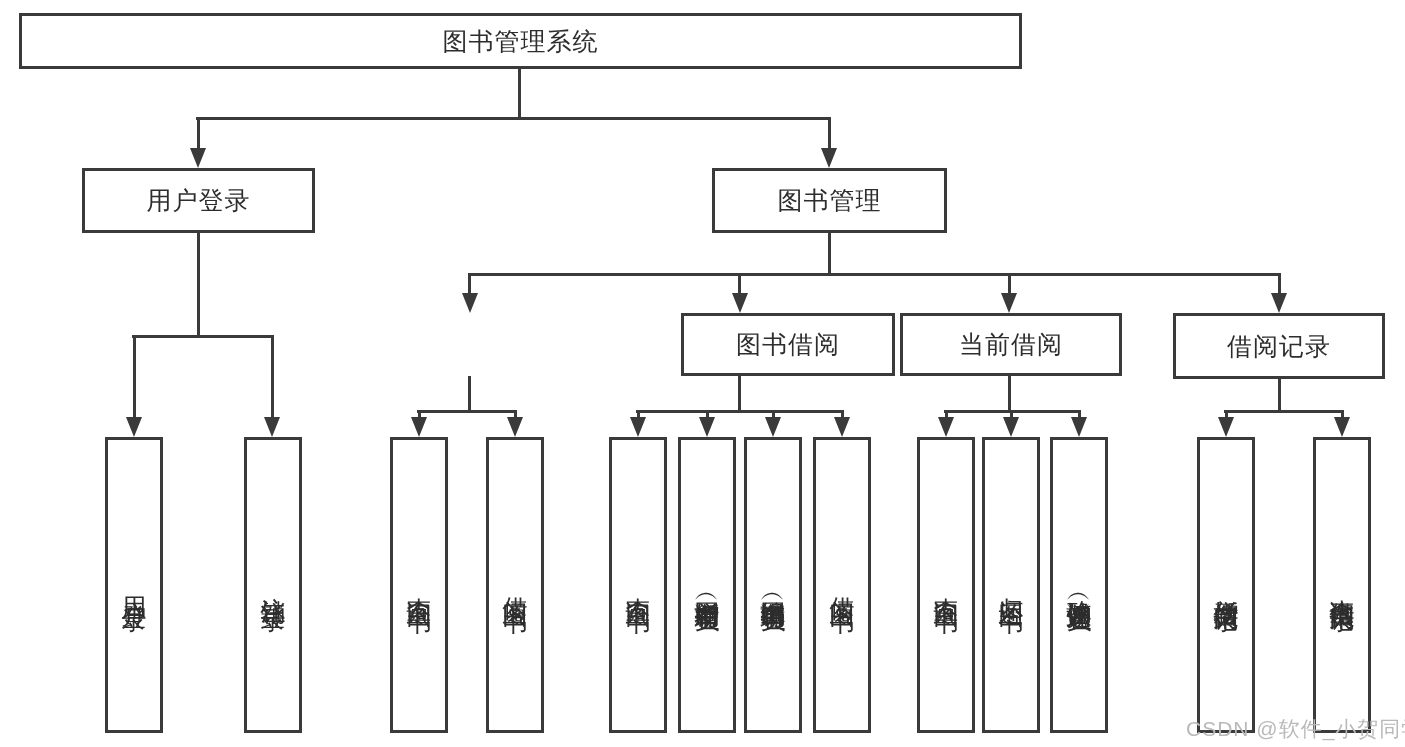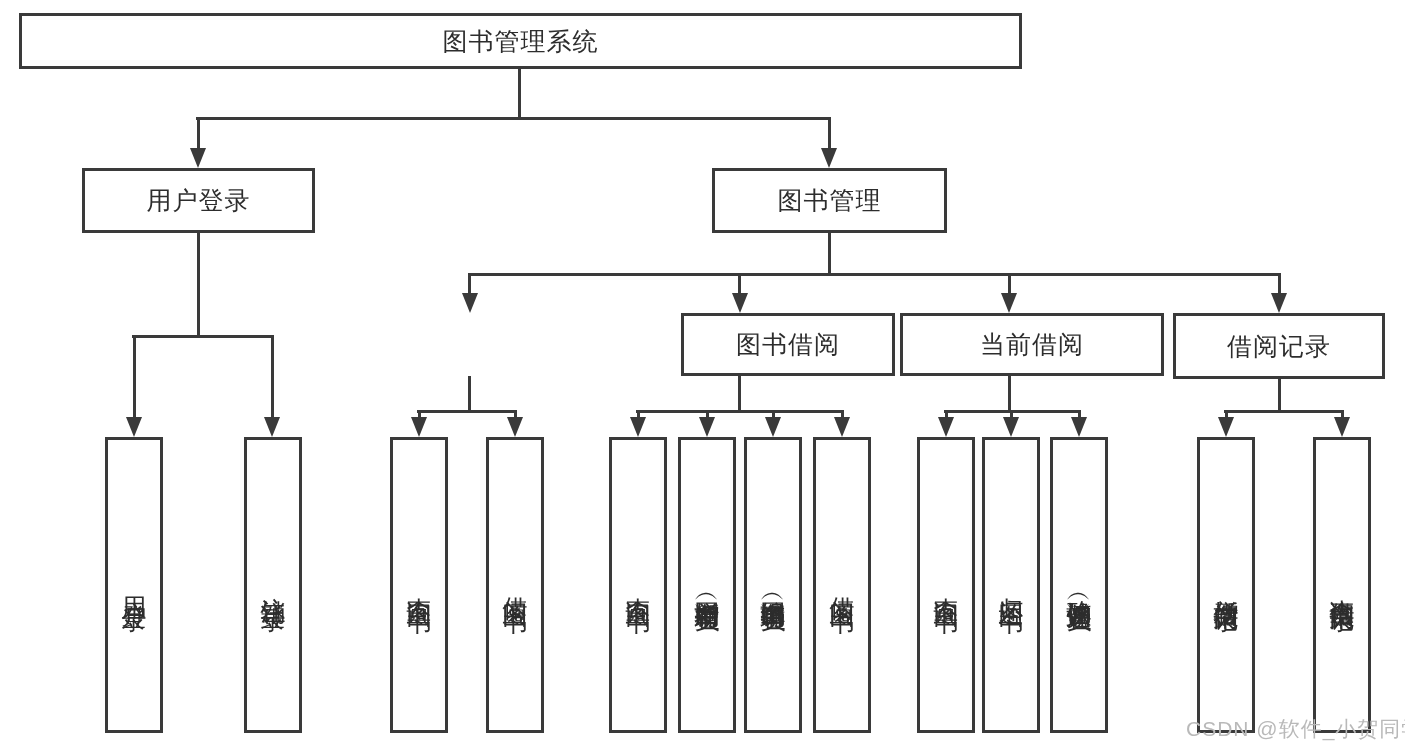--- a/index.html
+++ b/index.html
@@ -84,21 +84,21 @@
   <div class="line" style="left:738px;top:273px;width:3px;height:22px;"></div>
   <div class="arrow" style="left:732px;top:293px;"></div>
   <div class="line" style="left:1008px;top:273px;width:3px;height:22px;"></div>
   <div class="arrow" style="left:1001px;top:293px;"></div>
   <div class="line" style="left:1278px;top:273px;width:3px;height:22px;"></div>
   <div class="arrow" style="left:1271px;top:293px;"></div>
 
   <div class="box hbox" style="left:633px;top:313px;width:214px;height:63px;margin-left:48px;">
     <span>图书借阅</span>
   </div>
-  <div class="box hbox" style="left:900px;top:313px;width:264px;height:63px;">
+  <div class="box hbox" style="left:900px;top:313px;width:222px;height:63px;">
     <span>当前借阅</span>
   </div>
   <div class="box hbox" style="left:1173px;top:313px;width:212px;height:66px;">
     <span>借阅记录</span>
   </div>
 
   <div class="line" style="left:468px;top:376px;width:3px;height:36px;"></div>
   <div class="line" style="left:417px;top:410px;width:100px;height:3px;"></div>
   <div class="line" style="left:418px;top:410px;width:3px;height:10px;"></div>
   <div class="arrow" style="left:411px;top:417px;"></div>

